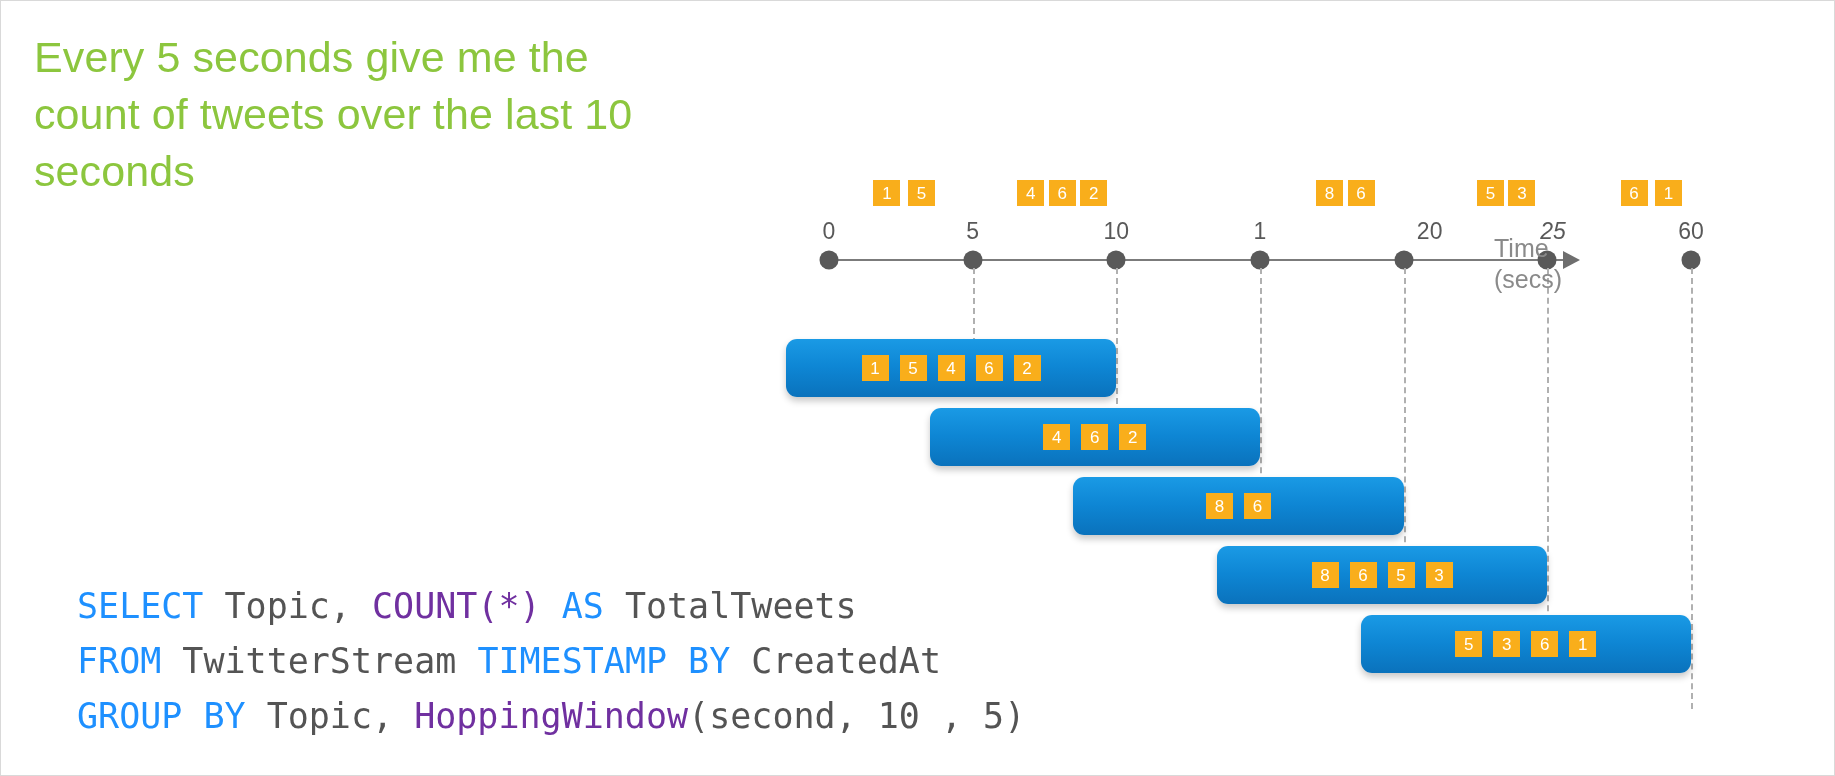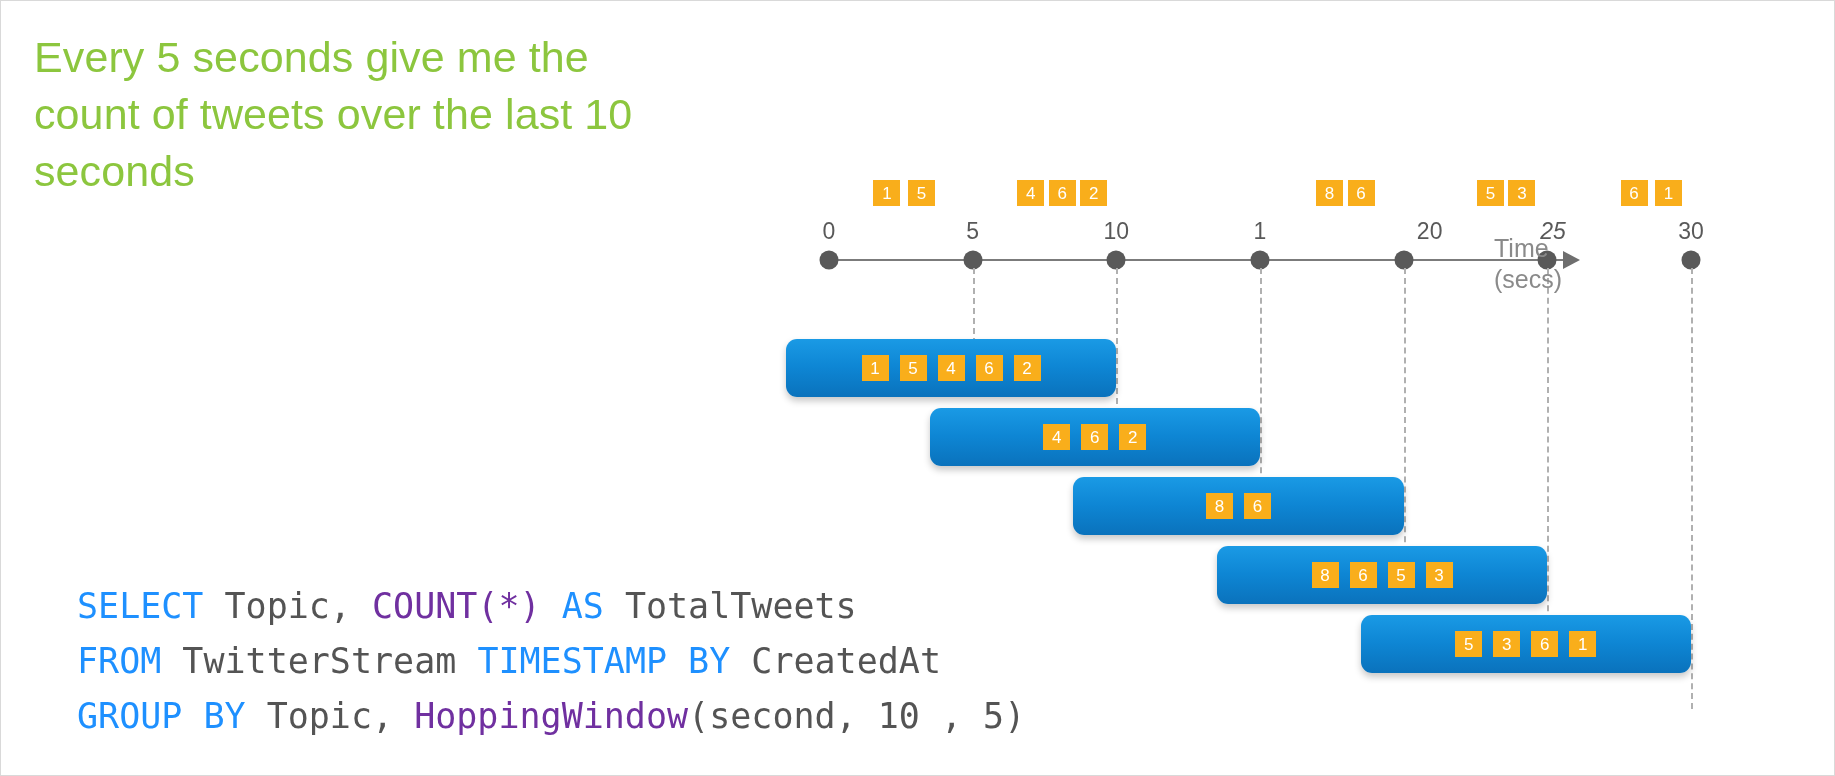--- a/index.html
+++ b/index.html
@@ -169,21 +169,21 @@
         <div class="tick-label" style="left: 971.667px; top: 217px;">5</div>
         <div class="tick-dot" style="left: 1115.33px; top: 259px;"></div>
         <div class="tick-label" style="left: 1115.33px; top: 217px; text-align: center;">10</div>
         <div class="tick-dot" style="left: 1259px; top: 259px;"></div>
         <div class="tick-label" style="left: 1259px; top: 217px;">1</div>
         <div class="tick-dot" style="left: 1402.67px; top: 259px;"></div>
         <div class="tick-label" style="left: 1402.67px; top: 217px; margin-left: 26px;">20</div>
         <div class="tick-dot" style="left: 1546.33px; top: 259px;"></div>
         <div class="tick-label" style="left: 1552px; top: 217px; font-style: italic;">25</div>
         <div class="tick-dot" style="left: 1690px; top: 259px;"></div>
-        <div class="tick-label" style="left: 1690px; top: 217px;">30</div>
+        <div class="tick-label" style="left: 1690px; top: 217px;">60</div>
       </div>
     <div id="guide-container">
         <div class="guide-line" style="left: 971.667px; top: 267px; height: 96px;"></div>
         <div class="guide-line" style="left: 1115.33px; top: 267px; height: 166px;"></div>
         <div class="guide-line" style="left: 1259px; top: 267px; height: 235px;"></div>
         <div class="guide-line" style="left: 1402.67px; top: 267px; height: 304px;"></div>
         <div class="guide-line" style="left: 1546.33px; top: 267px; height: 373px;"></div>
         <div class="guide-line" style="left: 1690px; top: 267px; height: 441px;"></div>
       </div>
     <div id="events-container">

